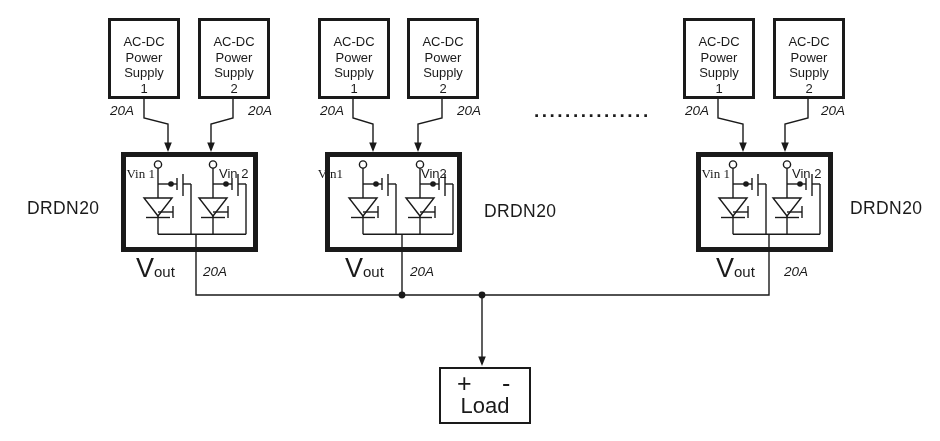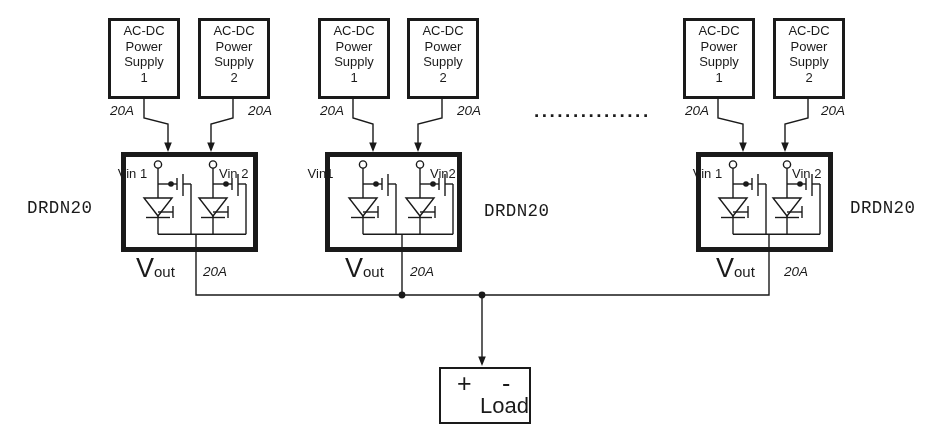--- a/index.html
+++ b/index.html
@@ -5,47 +5,47 @@
   html,body{margin:0;padding:0;background:#ffffff;}
   #stage{
     position:relative;width:940px;height:441px;background:#ffffff;
     font-family:"Liberation Sans",sans-serif;color:#1a1a1a;overflow:hidden;
   }
   .abs{position:absolute;}
   .box{position:absolute;box-sizing:border-box;background:#ffffff;}
   .supply-box{
     width:72px;height:81px;top:18px;border:3px solid #1a1a1a;
     font-size:13px;line-height:15.5px;text-align:center;
-    white-space:pre-line;padding-top:2px;
+    white-space:pre-line;padding-top:13px;
   }
   .module-box{
     width:137px;height:100px;top:152px;border:5px solid #1a1a1a;
   }
   .load-box{
     width:92px;height:57px;left:439px;top:367px;border:2px solid #1a1a1a;
   }
   .amp{font-size:13.5px;line-height:15px;font-style:italic;}
   .amp-in{top:103px;width:36px;}
   .amp-right{text-align:right;}
   .vin{font-size:13px;line-height:14px;top:167px;width:45px;}
-  .vin-r{text-align:center;}
-  .drdn{font-size:17.5px;line-height:18px;letter-spacing:0.4px;font-family:Liberation Mono, monospace;}
+  .vin-r{text-align:right;font-family:Liberation Serif, serif;}
+  .drdn{font-size:17.5px;line-height:18px;letter-spacing:0.4px;}
   .vout{top:254px;line-height:28px;white-space:nowrap;}
   .vout .vbig{font-size:27px;}
   .vout .vsub{font-size:15px;margin-top:31px;}
   .amp-out{top:264px;}
   .dots{
     top:101px;left:534px;font-size:19px;font-weight:bold;
     letter-spacing:2.5px;line-height:20px;
   }
   .pm{font-size:25px;line-height:25px;position:absolute;top:2px;}
   .plus{left:16px;}
   .minus{left:61px;}
   .load-word{
-    position:absolute;left:0;right:0;top:24px;text-align:right;
+    position:absolute;left:0;right:0;top:24px;text-align:center;
     font-size:22px;line-height:26px;
   }
   svg.wires{position:absolute;left:0;top:0;pointer-events:none;}
 </style>
 </head>
 <body>
 
 <div id="stage">
 
   <div class="box supply-box" style="left:108px">AC-DC
@@ -70,21 +70,21 @@
 Supply
 1</div>
   <div class="box supply-box" style="left:407px">AC-DC
 Power
 Supply
 2</div>
   <div class="abs amp amp-in" style="left:320px">20A</div>
   <div class="abs amp amp-in amp-right" style="left:445px">20A</div>
   <div class="box module-box" style="left:325px"></div>
   <div class="abs vin vin-r" style="left:298px">Vin1</div>
-  <div class="abs vin" style="left:430px">Vin2</div>
+  <div class="abs vin" style="left:421px">Vin2</div>
   <div class="abs drdn" style="left:484px;top:202px">DRDN20</div>
   <div class="abs vout" style="left:345px"><span class="vbig">V</span><span class="vsub">out</span></div>
   <div class="abs amp amp-out" style="left:410px">20A</div>
 
   <div class="abs dots">...............</div>
 
   <div class="box supply-box" style="left:683px">AC-DC
 Power
 Supply
 1</div>

